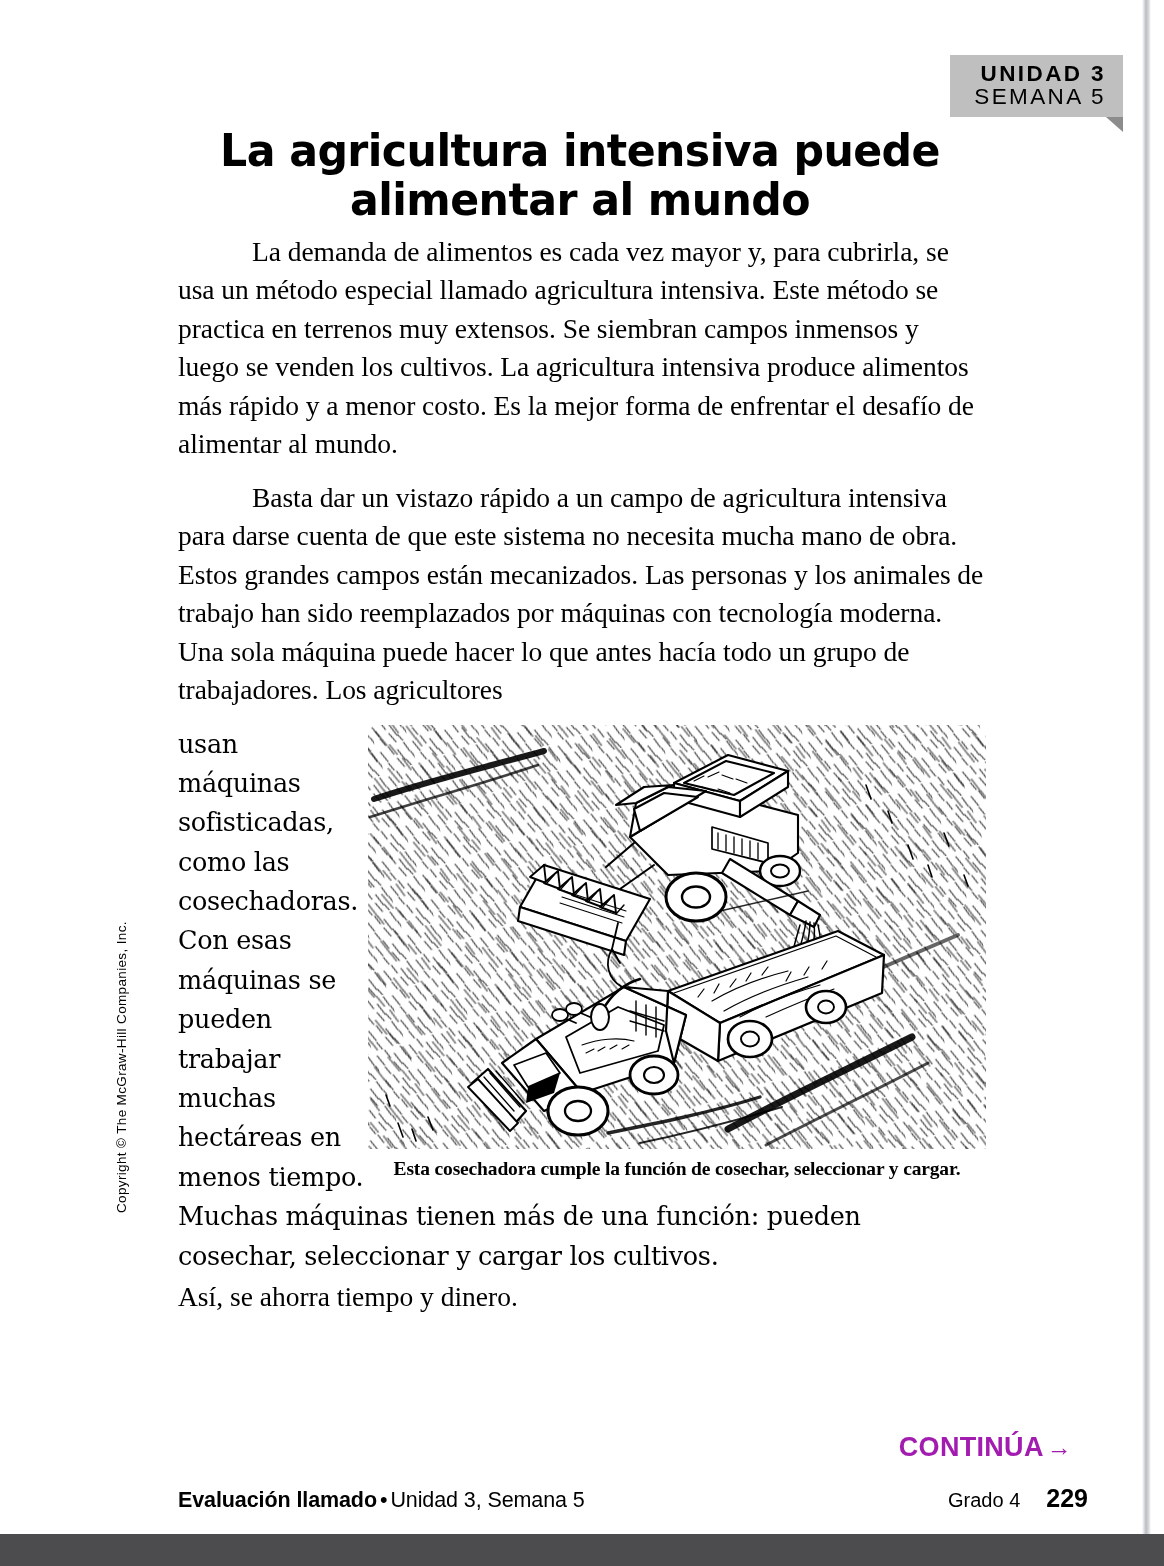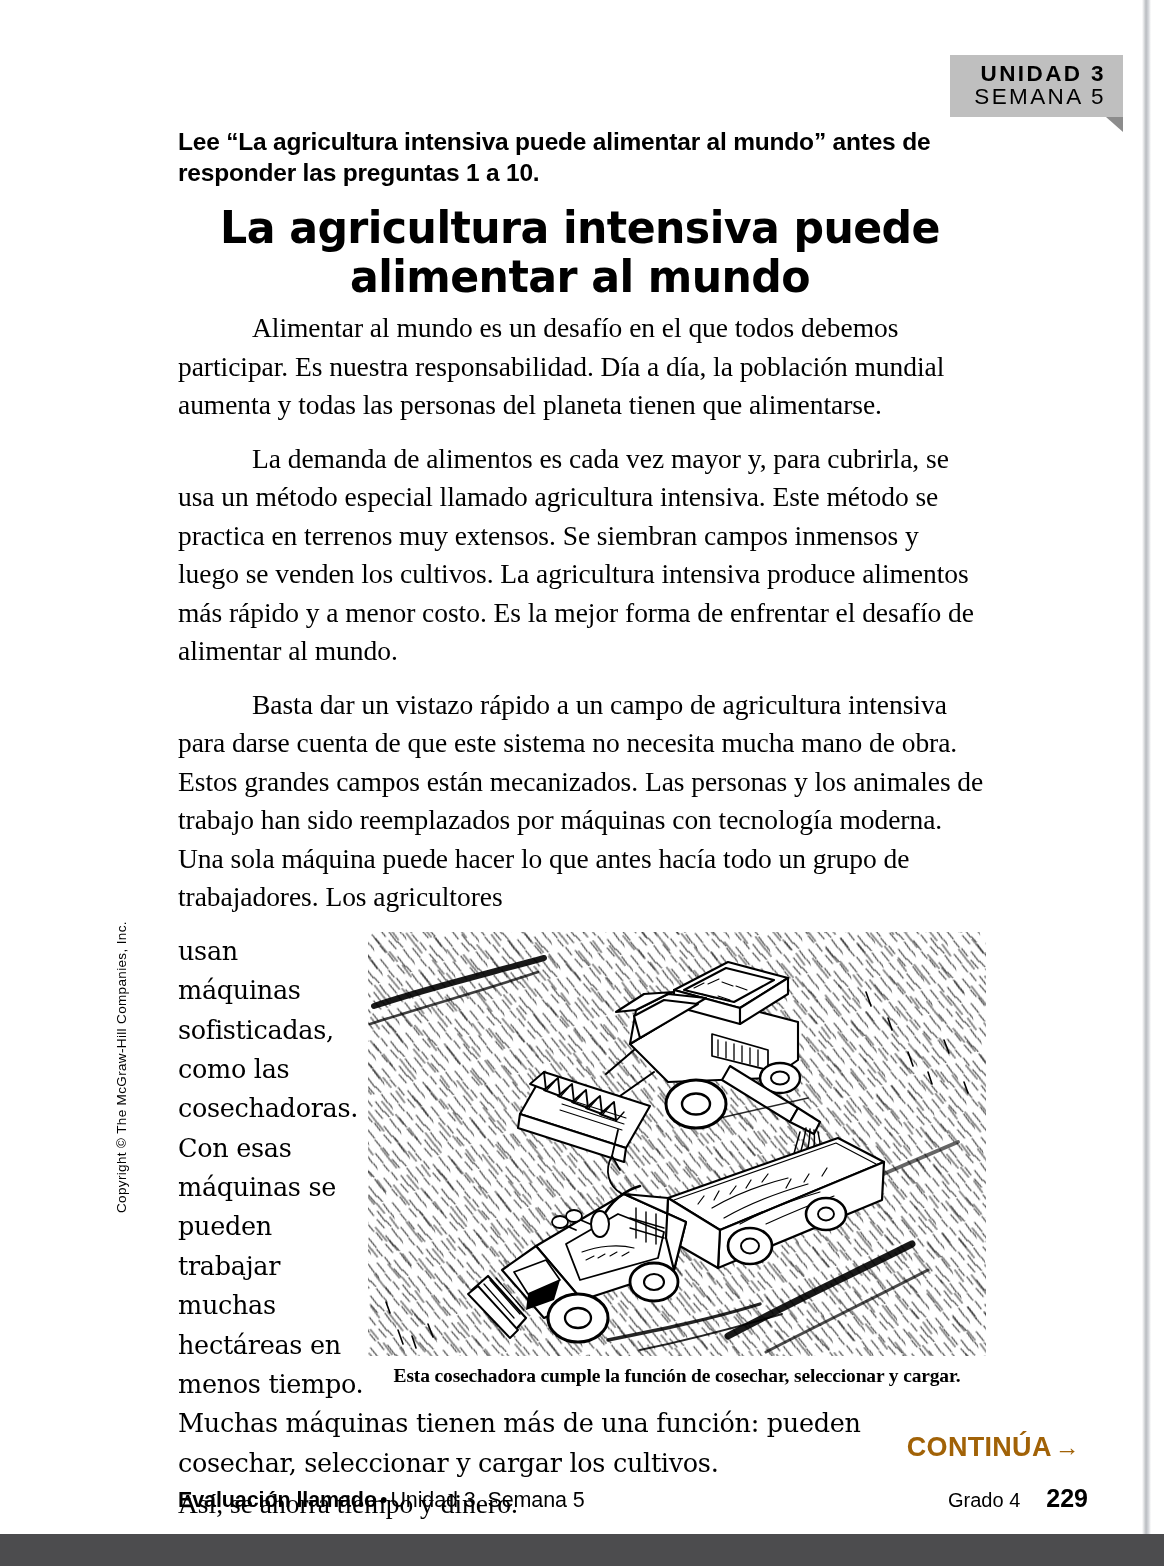--- a/index.html
+++ b/index.html
@@ -193,27 +193,27 @@
     margin-left: 0;
   }
   #copyright-inner {
     display: block;
     transform: translate(-283px, 2px);
   }
 
   
   #continua {
     position: absolute;
-    right: 62px;
+    right: 70px;
     top: 1432px;
     font-family: "Liberation Sans", sans-serif;
     font-weight: bold;
     font-size: 27px;
     letter-spacing: 0.3px;
-    color: #a16207;
+    color: #a21caf;
     white-space: nowrap;
     text-align: right;
   }
   #continua .arrow { font-size: 25px; padding-left: 3px; }
 
   #footer {
     position: absolute;
     left: 178px;
     top: 1484px;
     width: 910px;
@@ -240,25 +240,23 @@
     <div class="week-line">SEMANA 5</div>
     <div id="unit-tab-fold"></div>
   </div>
 
   <div id="copyright">
     <span id="copyright-inner">Copyright © The McGraw-Hill Companies, Inc.</span>
   </div>
 
   <div id="content">
 
-    <p id="instruction">Lee “La agricultura intensiva puede alimentar al mundo” antes de responder las preguntas 1 a 10.</p>
 
     <h1 id="article-title">La agricultura intensiva puede alimentar al mundo</h1>
 
-    <p class="para">Alimentar al mundo es un desafío en el que todos debemos participar. Es nuestra responsabilidad. Día a día, la población mundial aumenta y todas las personas del planeta tienen que alimentarse.</p>
     <p class="para">La demanda de alimentos es cada vez mayor y, para cubrirla, se usa un método especial llamado agricultura intensiva. Este método se practica en terrenos muy extensos. Se siembran campos inmensos y luego se venden los cultivos. La agricultura intensiva produce alimentos más rápido y a menor costo. Es la mejor forma de enfrentar el desafío de alimentar al mundo.</p>
     <p class="para">Basta dar un vistazo rápido a un campo de agricultura intensiva para darse cuenta de que este sistema no necesita mucha mano de obra. Estos grandes campos están mecanizados. Las personas y los animales de trabajo han sido reemplazados por máquinas con tecnología moderna. Una sola máquina puede hacer lo que antes hacía todo un grupo de trabajadores. Los agricultores</p>
 
     <div id="flow-region">
 
       <div id="figure-float">
         <div id="figure-frame">
           <svg viewBox="0 0 618 424" width="618" height="424" xmlns="http://www.w3.org/2000/svg" aria-hidden="true">
             <defs>
 

